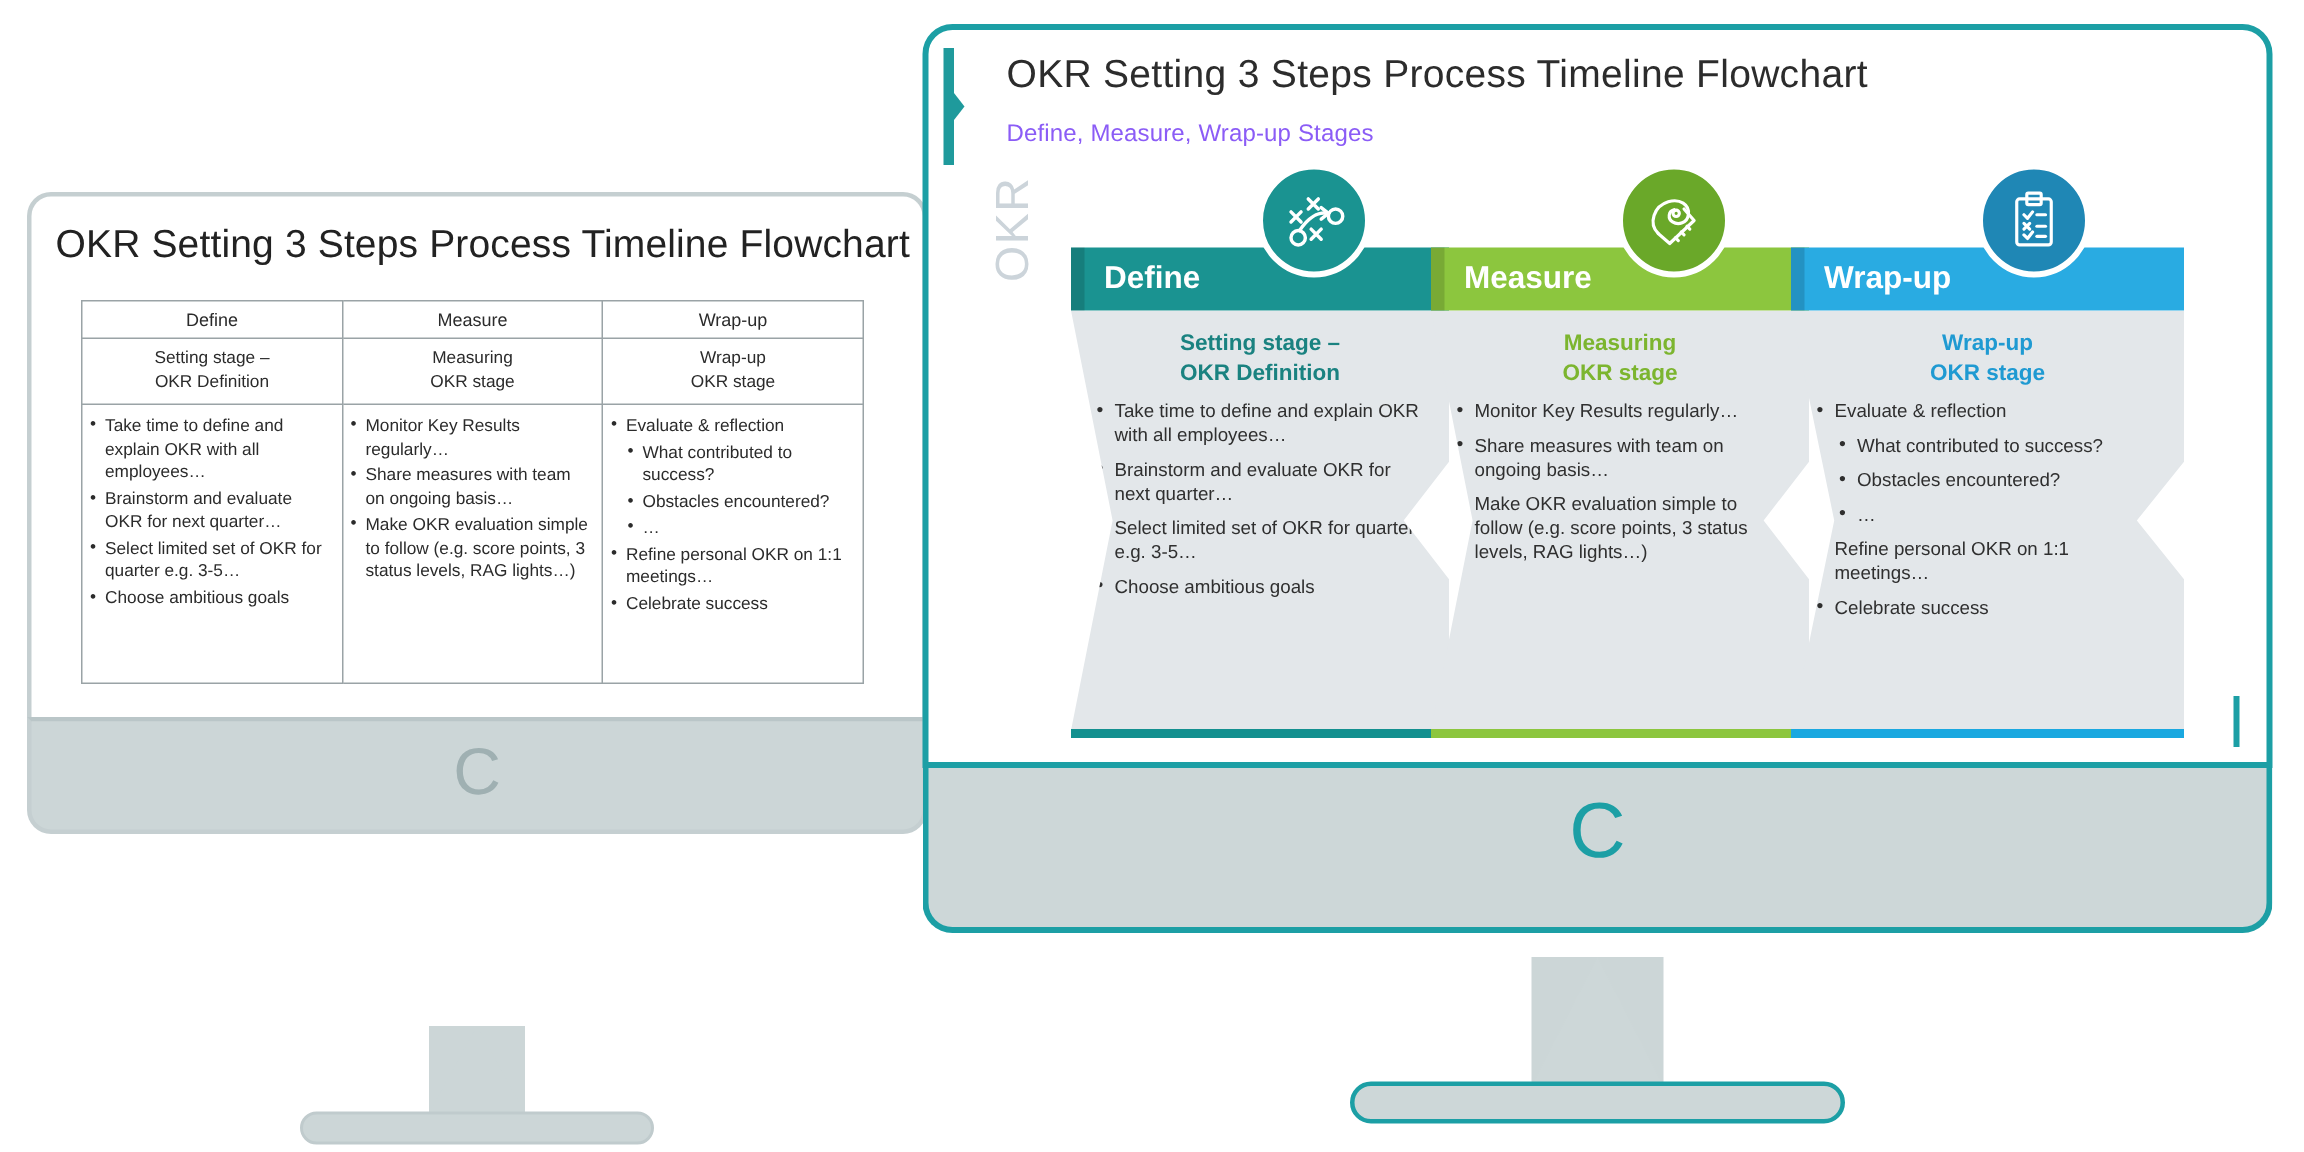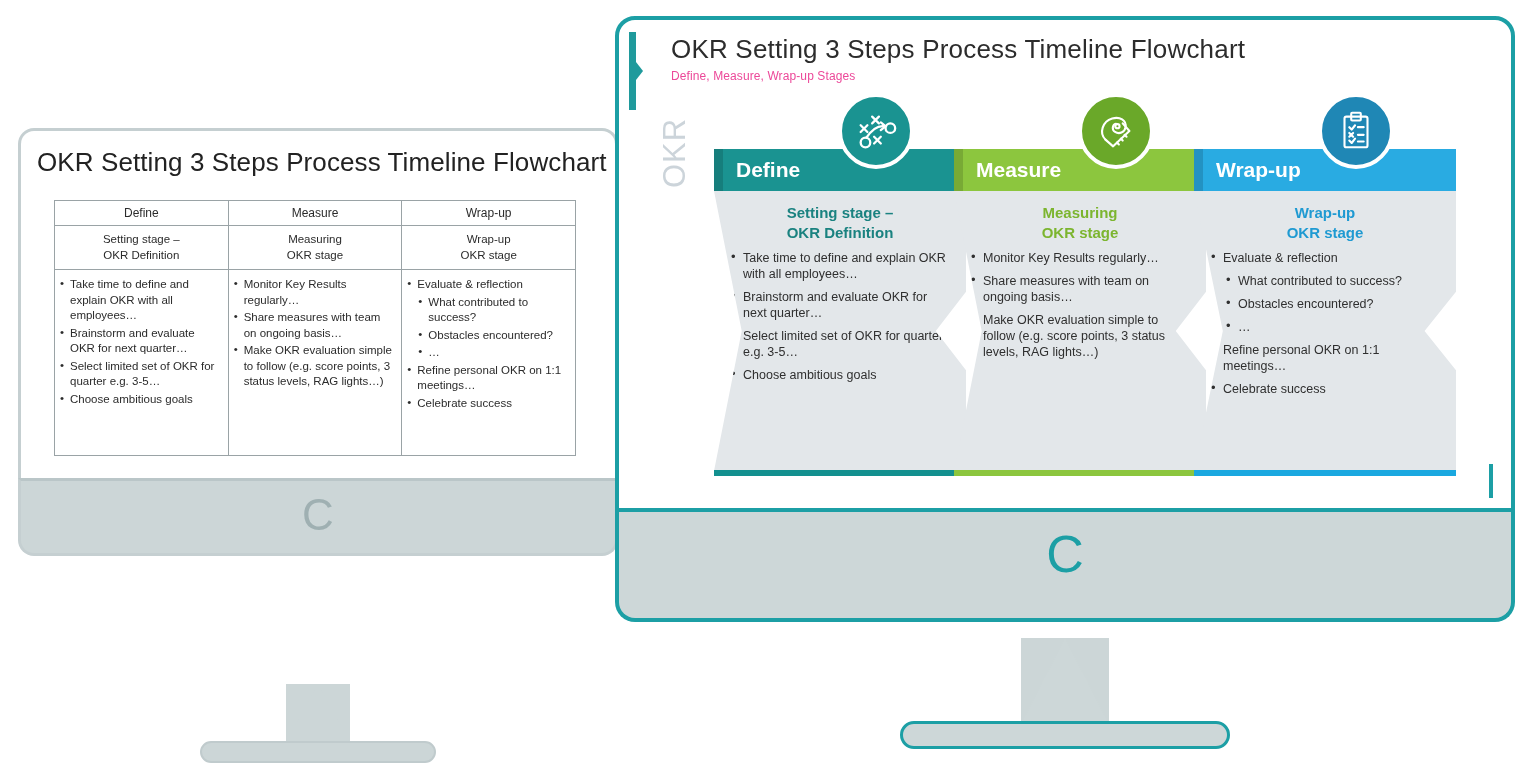--- a/index.html
+++ b/index.html
@@ -107,21 +107,21 @@
     width: 7px; height: 78px; background: #1f9a9c;
   }
   .accent-bar:after {
     content: ""; position: absolute; left: 7px; top: 30px;
     width: 0; height: 0;
     border-top: 9px solid transparent;
     border-bottom: 9px solid transparent;
     border-left: 7px solid #1f9a9c;
   }
   .r-title { font-size: 26px; color: #2c2c2c; font-weight: normal; letter-spacing:.2px; }
-  .r-sub { font-size: 12px; color: #ec4899; margin-top: 4px; letter-spacing:.1px; }
+  .r-sub { font-size: 16px; color: #8b5cf6; margin-top: 16px; letter-spacing:.1px; }
 
   .cols { position: relative; margin-top: 8px; height: 395px; }
   .col { position: absolute; top: 58px; width: 252px; }
 
   .badge {
     position: absolute; top: -56px; width: 76px; height: 76px;
     border-radius: 50%;
     border: 4px solid #ffffff;
     display: flex; align-items: center; justify-content: center;
     z-index: 5;

